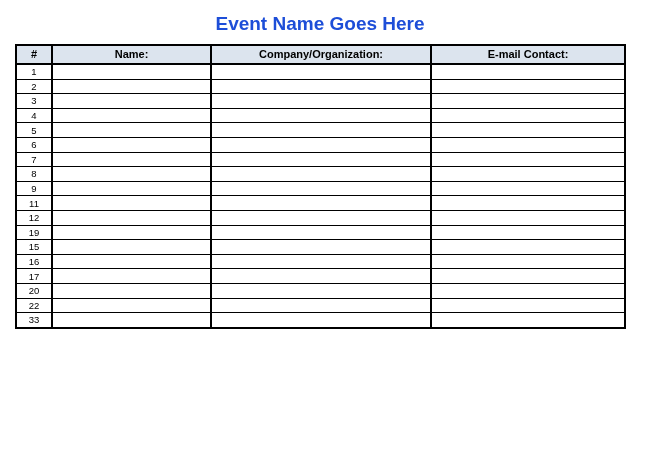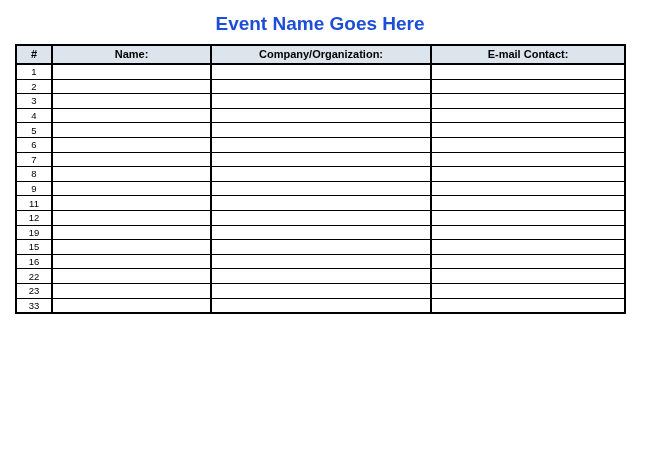--- a/index.html
+++ b/index.html
@@ -163,27 +163,33 @@
           <td></td>
           <td></td>
         </tr>
         <tr>
           <td class="num">16</td>
           <td></td>
           <td></td>
           <td></td>
         </tr>
         <tr>
+          <td class="num">17</td>
+          <td></td>
+          <td></td>
+          <td></td>
+        </tr>
+        <tr>
+          <td class="num">20</td>
+          <td></td>
+          <td></td>
+          <td></td>
+        </tr>
+        <tr>
           <td class="num">22</td>
-          <td></td>
-          <td></td>
-          <td></td>
-        </tr>
-        <tr>
-          <td class="num">23</td>
           <td></td>
           <td></td>
           <td></td>
         </tr>
         <tr>
           <td class="num">33</td>
           <td></td>
           <td></td>
           <td></td>
         </tr>

